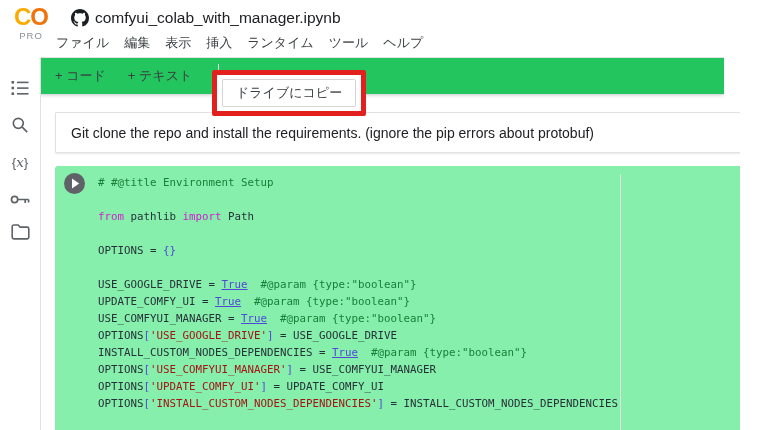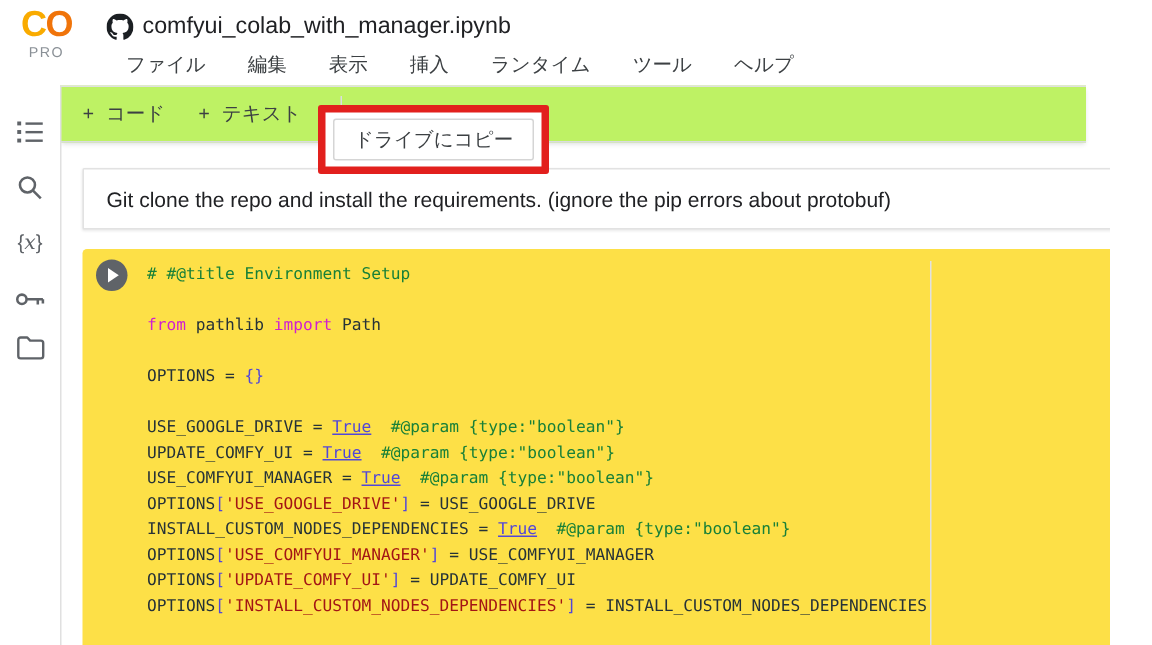--- a/index.html
+++ b/index.html
@@ -8,27 +8,27 @@
   .app { position:relative; width:740px; height:430px; background:#fff; overflow:hidden; }
 
   
   .logo { position:absolute; left:10px; top:5px; width:42px; text-align:center; cursor:pointer; }
   .logo-co { font-size:24px; font-weight:800; line-height:24px; letter-spacing:-1px; }
   .logo-co .c1 { color:var(--logo-orange-c,#f9ab00); }
   .logo-co .c2 { color:var(--logo-orange-o,#f0740a); }
   .logo-pro { font-size:9.5px; color:#8a9096; letter-spacing:1px; margin-top:1px; }
   .gh-icon { position:absolute; left:71px; top:9px; width:18px; height:18px; }
   .nb-title { position:absolute; left:95px; top:9px; font-size:15.5px; color:#202124; white-space:nowrap; cursor:text; }
-  .menubar { position:absolute; left:55px; top:33px; height:20px; display:flex; gap:26px; align-items:center;margin-left:28px; }
+  .menubar { position:absolute; left:55px; top:33px; height:20px; display:flex; gap:13px; align-items:center; }
   .menu-item { border:none; background:none; font-family:inherit; font-size:13px; color:#3c4043; cursor:pointer; white-space:nowrap; padding:2px 1px; }
 
   
-  .toolbar { position:absolute; left:40px; right:16px; top:57px; height:38px; background:#bef264;
+  .toolbar { position:absolute; left:40px; right:16px; top:57px; height:38px; background:#22c55e;
              border-top:1px solid #e0e0e0; border-bottom:1px solid #dadce0;
-             box-shadow:0 2px 3px -1px rgba(60,64,67,.18); display:flex; align-items:center;font-family:Liberation Mono, monospace; }
+             box-shadow:0 2px 3px -1px rgba(60,64,67,.18); display:flex; align-items:center; }
   .tb-btn { border:none; background:none; font-family:inherit; font-size:13px; color:#3c4043; cursor:pointer; white-space:nowrap; }
   .tb-add-code { margin-left:15px; }
   .tb-add-text { margin-left:22px; }
   .tb-sep { width:1px; height:24px; background:#dadce0; margin-left:26px; }
   .annotation-box { position:absolute; left:212px; top:70px; z-index:5;
                     border:5px solid var(--annotation-red,#e2201d); border-radius:2px;
                     background:#fff; padding:4px 5px; }
   .drive-copy-btn { font-family:inherit; font-size:13px; color:#3c4043; background:#fff;
                     border:1px solid #d5d5d5; border-radius:2px; padding:4px 13px; cursor:pointer; white-space:nowrap; }
 
@@ -41,21 +41,21 @@
   .vars-glyph { font-size:13.5px; color:var(--icon-gray,#5f6368); letter-spacing:0; }
   .vars-glyph i { font-family:"DejaVu Serif",serif; font-style:italic; }
 
   
   .md-cell { position:absolute; left:55px; top:112px; width:712px; height:41px; background:#fff;
              border:1px solid #e2e2e2; border-radius:1px; box-shadow:0 1px 2px rgba(0,0,0,.09);
              display:flex; align-items:center; cursor:text; }
   .md-text { font-size:14px; color:#202124; padding-left:15px; white-space:nowrap; }
 
   
-  .code-cell { position:absolute; left:55px; top:166px; width:713px; height:264px; background:#fde047; border-radius:3px 0 0 0; }
+  .code-cell { position:absolute; left:55px; top:166px; width:713px; height:264px; background:#86efac; border-radius:3px 0 0 0; }
   .run-btn { position:absolute; left:9px; top:7px; width:21px; height:21px; border-radius:50%;
              background:#5f6368; border:none; cursor:pointer; display:flex; align-items:center; justify-content:center; }
   .form-divider { position:absolute; left:565px; top:8px; bottom:0; width:1px; background:#e1e1e1; }
   .code-area { position:absolute; left:43px; top:8px; right:150px; cursor:text;
                font-family:"DejaVu Sans Mono","Liberation Mono",monospace; font-size:10.8px; line-height:17px; }
   .code-line { height:17px; white-space:pre; }
   .tok-p  { color:#263238; }
   .tok-c  { color:var(--comment-green,#188038); }
   .tok-k  { color:var(--keyword-magenta,#d01fd0); }
   .tok-b  { color:var(--boolean-indigo,#5247d9);text-decoration:underline; }

